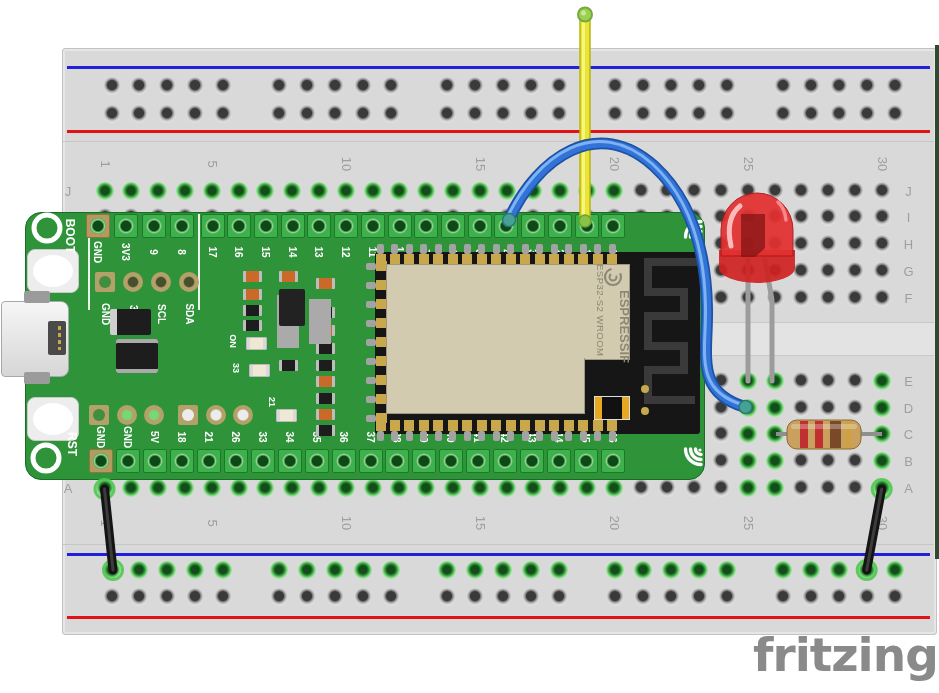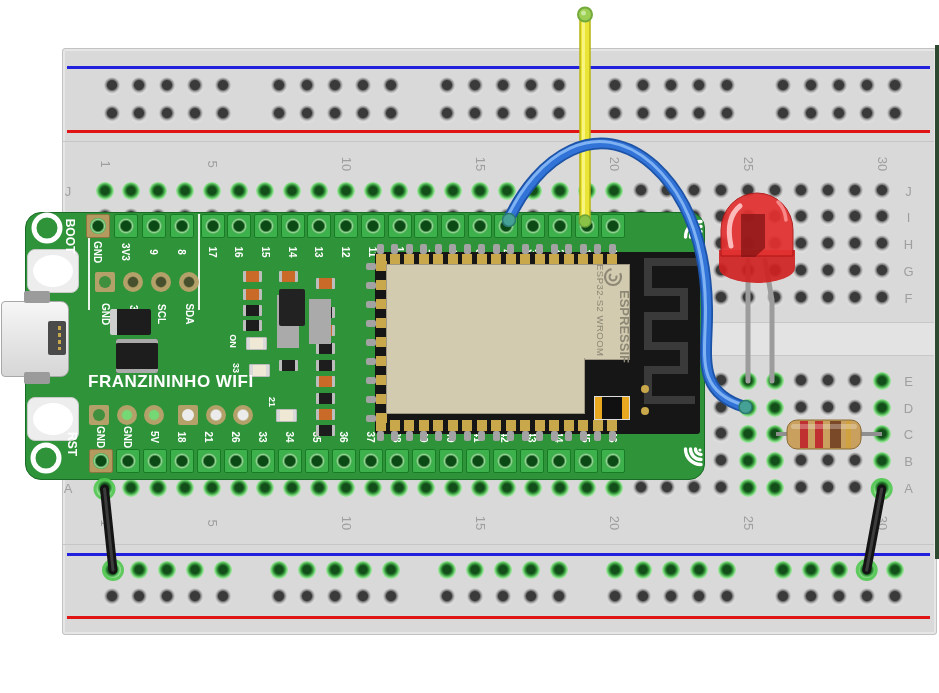--- a/index.html
+++ b/index.html
@@ -641,21 +641,20 @@
   <div class="abs btn" style="left:27px;top:397px;"></div>
   <div class="abs vtext btnlabel" style="left:70px;top:236px;">BOOT</div>
   <div class="abs vtext btnlabel" style="left:72px;top:444px;">RST</div>
 
   <div class="abs" style="left:1px;top:301px;width:66px;height:74px;background:linear-gradient(#f6f6f6,#d6d6d6);border:1px solid #a8a8a8;border-radius:4px 8px 8px 4px;"></div>
   <div class="abs" style="left:24px;top:291px;width:26px;height:12px;background:#9b9b9b;border-radius:2px;"></div>
   <div class="abs" style="left:24px;top:372px;width:26px;height:12px;background:#9b9b9b;border-radius:2px;"></div>
   <div class="abs" style="left:48px;top:321px;width:18px;height:34px;background:#4a4a4a;border-radius:2px;"></div>
   <div class="abs" style="left:58px;top:326px;width:3px;height:24px;background:repeating-linear-gradient(#c9a84c 0 4px,#4a4a4a 4px 7px);"></div>
 
-  <div class="abs" style="left:88px;top:372px;color:#fff;font-weight:bold;font-size:17px;letter-spacing:.5px;">FRANZININHO WIFI</div>
 
   <div id="module" class="abs"></div>
   <div id="stubs-layer">
       <div class="abs stub" style="left: 377px; top: 244px; width: 7px; height: 10px;"></div>
       <div class="abs gpad" style="left: 375.5px; top: 254px; width: 10px; height: 11px; position: absolute;"></div>
       <div class="abs gpad" style="left: 375.5px; top: 420px; width: 10px; height: 11px; position: absolute;"></div>
       <div class="abs stub" style="left: 377px; top: 431px; width: 7px; height: 10px;"></div>
       <div class="abs stub" style="left: 391.47px; top: 244px; width: 7px; height: 10px;"></div>
       <div class="abs gpad" style="left: 389.97px; top: 254px; width: 10px; height: 11px; position: absolute;"></div>
       <div class="abs gpad" style="left: 389.97px; top: 420px; width: 10px; height: 11px; position: absolute;"></div>
@@ -816,13 +815,14 @@
 
     <g>
       <path id="bw" d="M508,221 C538,156 598,116 654,166 C692,201 706,252 707,308 C708,354 694,392 745,407" fill="none" stroke="#1d53a6" stroke-width="12" stroke-linecap="round"></path>
       <path d="M508,221 C538,156 598,116 654,166 C692,201 706,252 707,308 C708,354 694,392 745,407" fill="none" stroke="#3273d8" stroke-width="8.5" stroke-linecap="round"></path>
       <path d="M508,221 C538,156 598,116 654,166 C692,201 706,252 707,308 C708,354 694,392 745,407" fill="none" stroke="#7fb2f2" stroke-width="3" stroke-linecap="round" transform="translate(-1.5,-2)"></path>
       <circle cx="509" cy="220" r="6.5" fill="#45a195" stroke="#2c7a6f" stroke-width="1.5"></circle>
       <circle cx="745.5" cy="407" r="6.5" fill="#45a195" stroke="#2c7a6f" stroke-width="1.5"></circle>
     </g>
   </svg>
 
+  <div id="logo" class="abs">fritzing</div>
 </div>
 
 </body></html>

